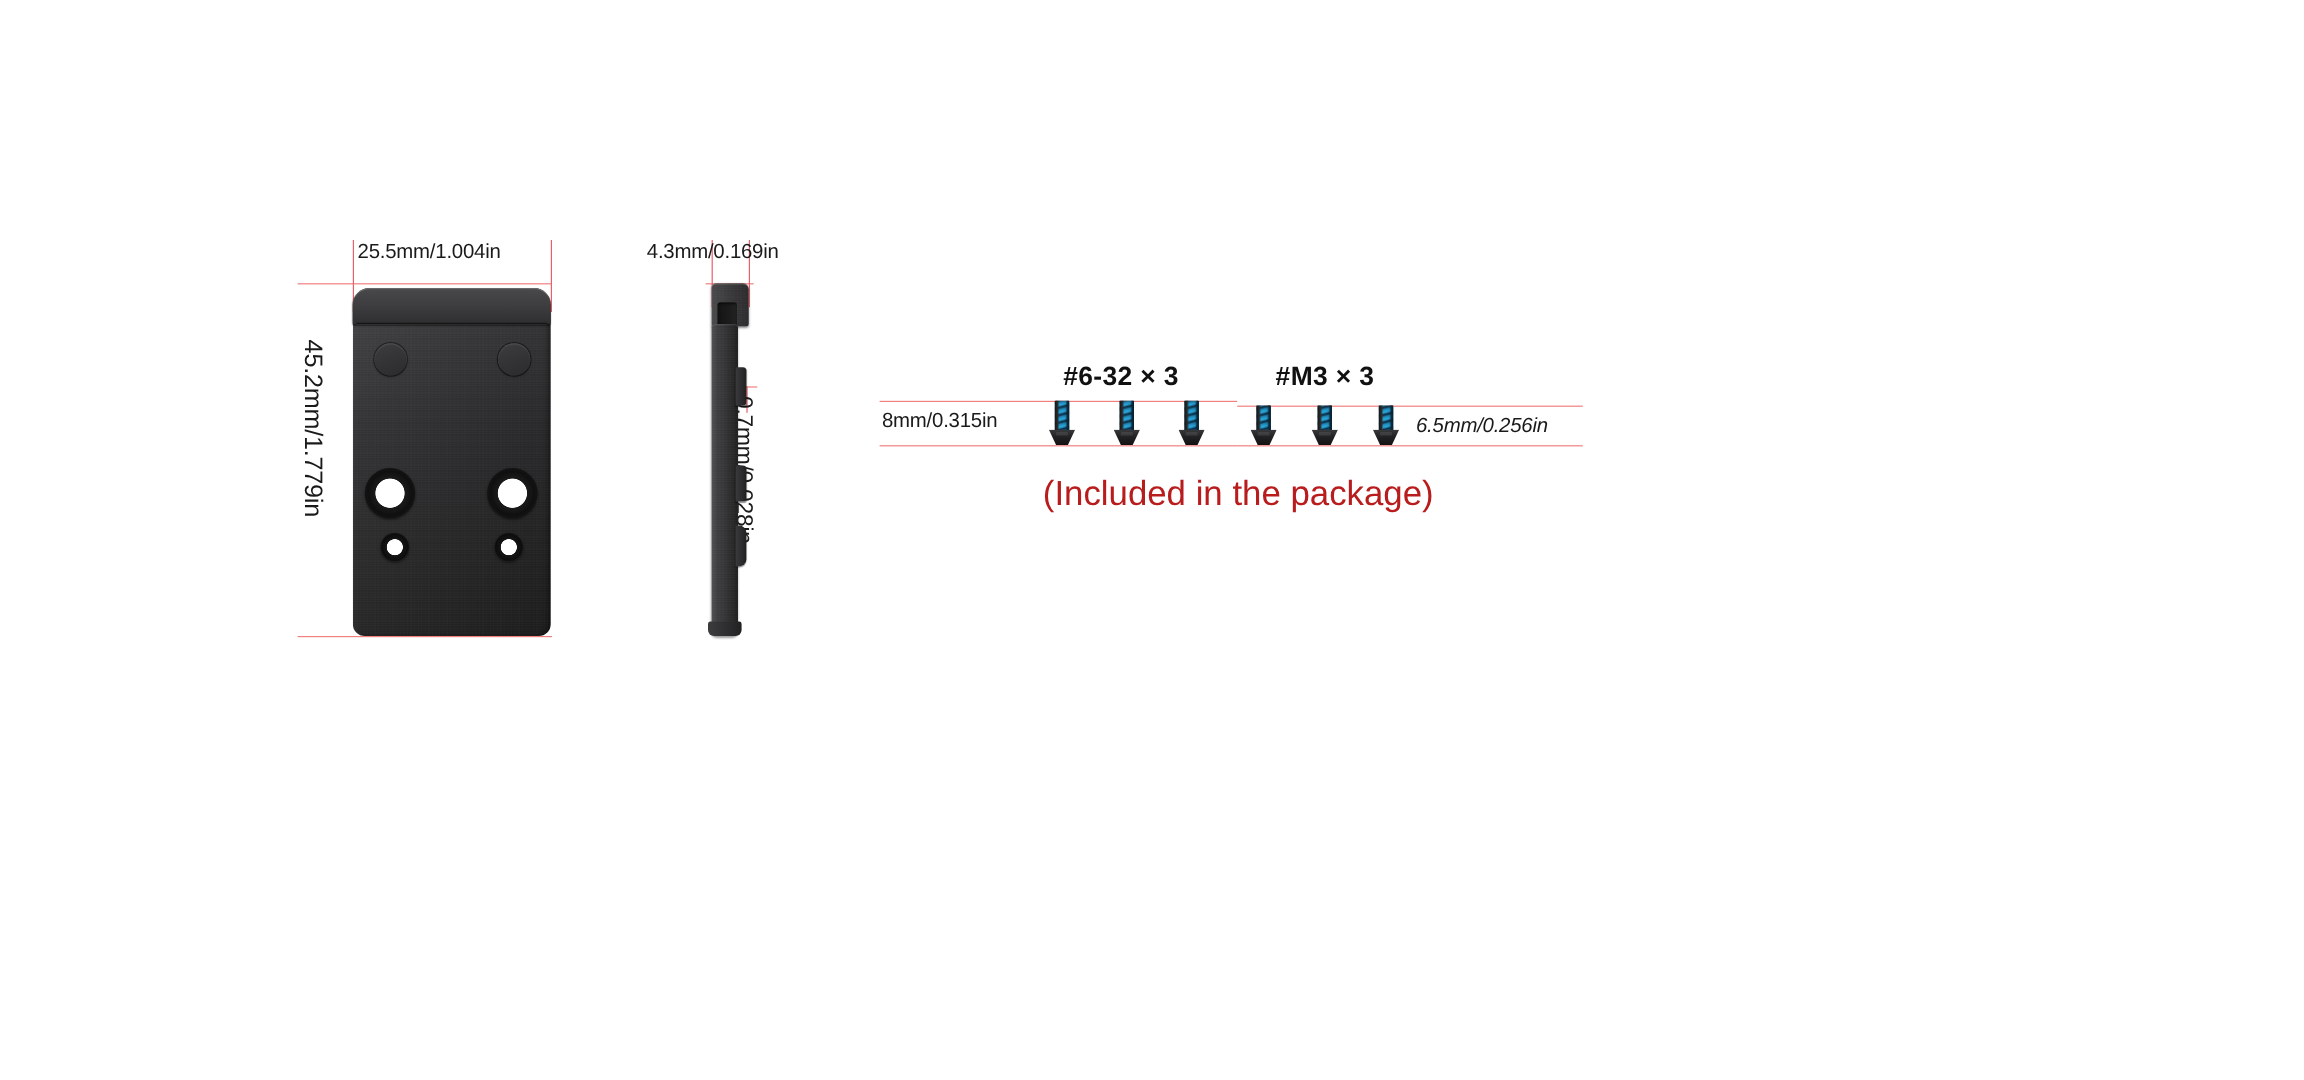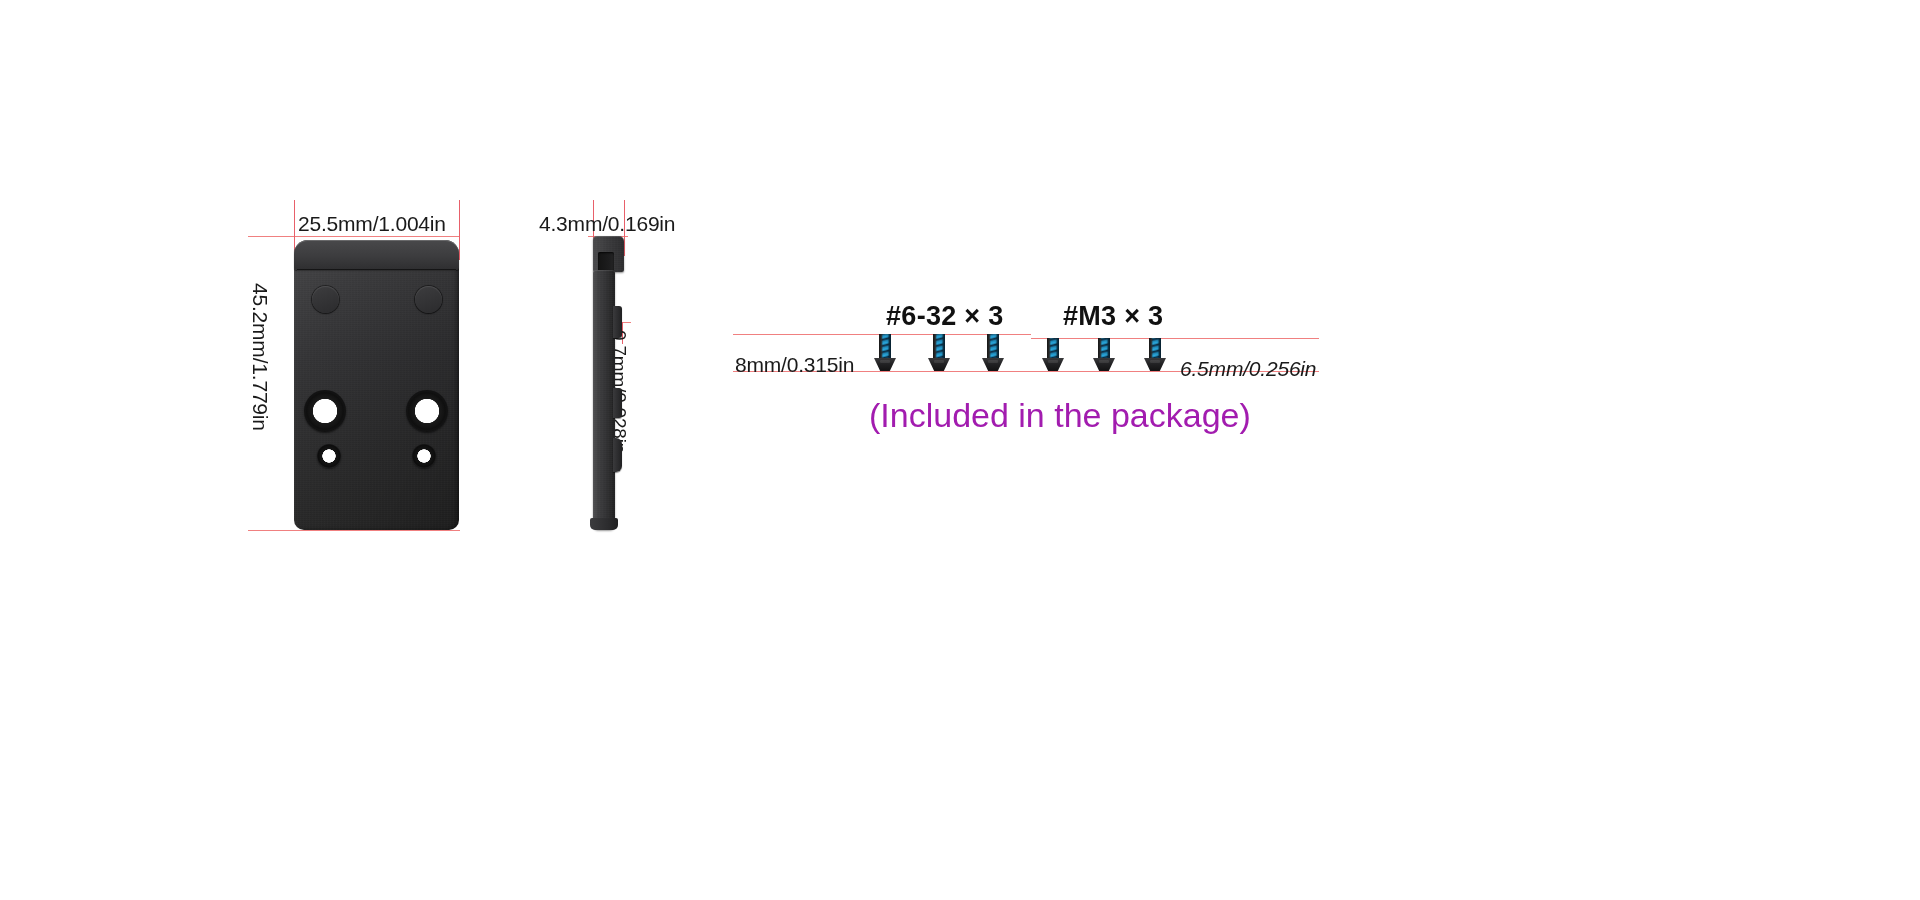--- a/index.html
+++ b/index.html
@@ -29,25 +29,24 @@
     height: 1px;
     background: #f08080;
   }
   .dim-line-v {
     position: absolute;
     width: 1px;
     background: #e8606a;
   }
   .dim-text {
     position: absolute;
-    font-size: 21px;
+    font-size: 17px;
     color: #1a1a1a;
     white-space: nowrap;
     letter-spacing: -0.2px;
-    margin-top: 12px;
   }
   .dim-text-vert {
     position: absolute;
     font-size: 21px;
     color: #1a1a1a;
     white-space: nowrap;
     transform-origin: 0 0;
     transform: rotate(90deg);
     letter-spacing: -0.2px;
   }
@@ -251,27 +250,27 @@
     left: 6px;
     top: 2px;
     width: 10px;
     height: 3px;
     background: rgba(255,255,255,0.09);
     border-radius: 1px;
   }
 
   .caption {
     position: absolute;
-    font-size: 34px;
-    color: #a21caf;
+    font-size: 29px;
+    color: #b91c1c;
     white-space: nowrap;
   }
   .group-label {
     position: absolute;
-    font-size: 27px;
+    font-size: 22px;
     font-weight: bold;
     color: #111111;
     white-space: nowrap;
     letter-spacing: 0.3px;
   }
 </style>
 </head>
 <body>
 
 <div class="stage">

